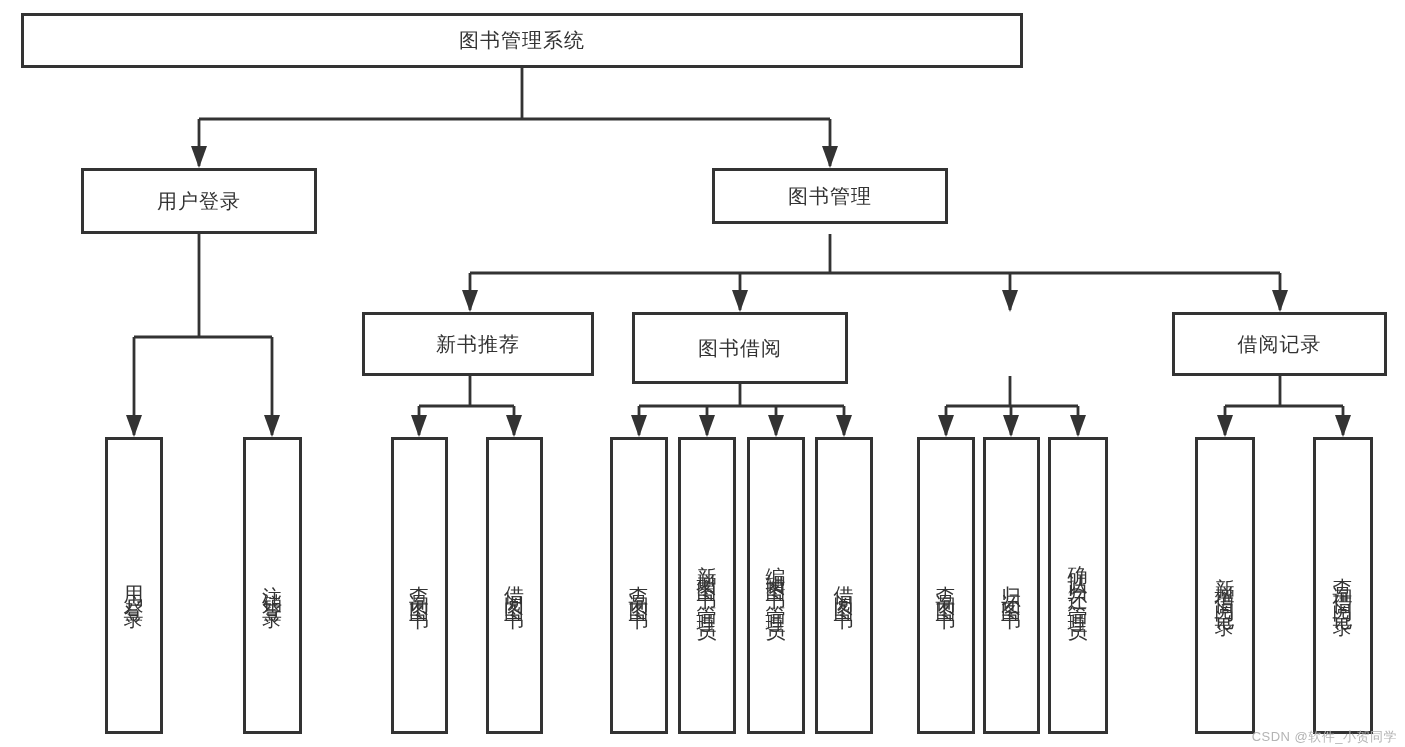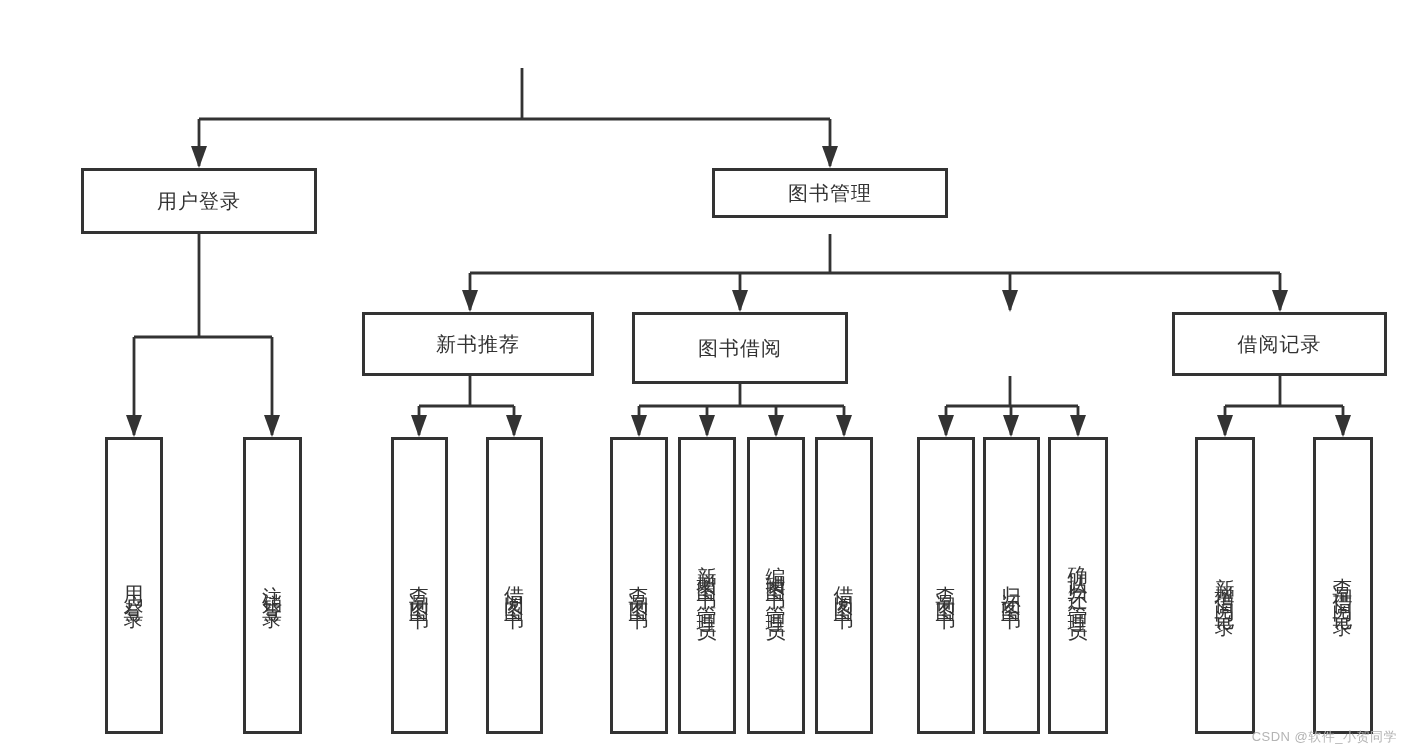--- a/index.html
+++ b/index.html
@@ -40,21 +40,21 @@
     font-size: 20px;
     letter-spacing: 8px;
     line-height: 1;
   }
   .vbox span { display: block; }
 
   
   #node-root { left: 21px; top: 13px; width: 1002px; height: 55px; }
   
   #node-user-login      { left: 81px;  top: 168px; width: 236px; height: 66px; }
-  #node-book-management { left: 712px; top: 168px; width: 236px; height: 50px; }
+  #node-book-management { left: 712px; top: 168px; width: 236px; height: 56px; }
   
   #node-new-book-recommendation { left: 362px;  top: 312px; width: 232px; height: 64px; }
   #node-book-borrowing          { left: 632px;  top: 312px; width: 216px; height: 72px; }
   #node-current-borrowing       { left: 903px;  top: 312px; width: 214px; height: 64px; }
   #node-borrowing-records       { left: 1172px; top: 312px; width: 215px; height: 64px; }
   
   #leaf-0  { left: 105px;  }
   #leaf-1  { left: 243px;  width: 59px; }
   #leaf-2  { left: 391px;  width: 57px; }
   #leaf-3  { left: 486px;  width: 57px; }
@@ -119,20 +119,23 @@
     <line class="arrowline" x1="844" y1="406" x2="844" y2="435" marker-end="url(#arrow)"></line>
 
     <line class="arrowline" x1="946" y1="406" x2="946" y2="435" marker-end="url(#arrow)"></line>
     <line class="arrowline" x1="1011" y1="406" x2="1011" y2="435" marker-end="url(#arrow)"></line>
     <line class="arrowline" x1="1078" y1="406" x2="1078" y2="435" marker-end="url(#arrow)"></line>
 
     <line class="arrowline" x1="1225" y1="406" x2="1225" y2="435" marker-end="url(#arrow)"></line>
     <line class="arrowline" x1="1343" y1="406" x2="1343" y2="435" marker-end="url(#arrow)"></line>
   </svg>
 
+  <div class="node hbox" id="node-root">
+    <span>图书管理系统</span>
+  </div>
 
   <div class="node hbox" id="node-user-login">
     <span>用户登录</span>
   </div>
   <div class="node hbox" id="node-book-management">
     <span>图书管理</span>
   </div>
 
   <div class="node hbox" id="node-new-book-recommendation">
     <span>新书推荐</span>

